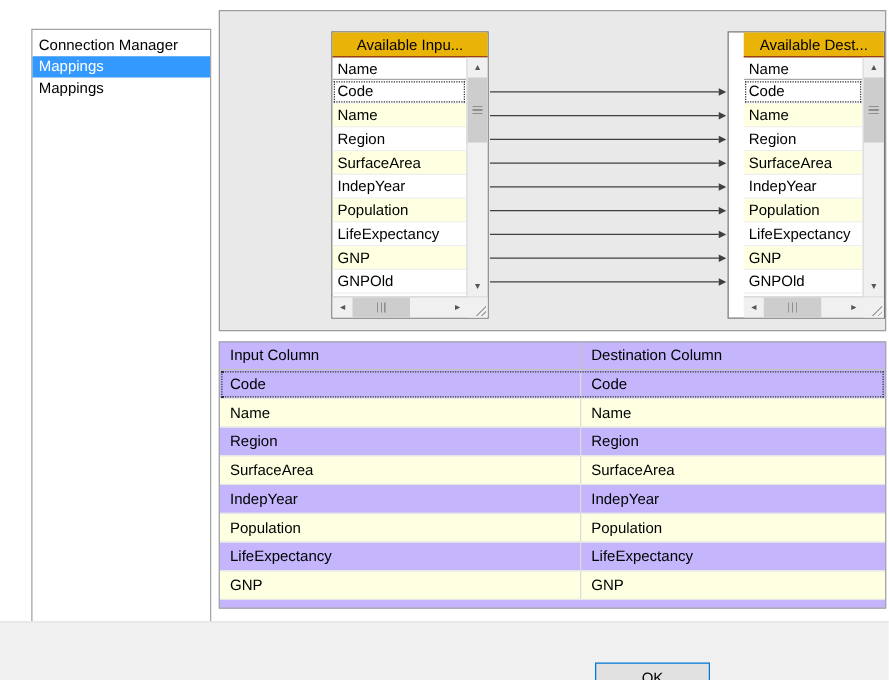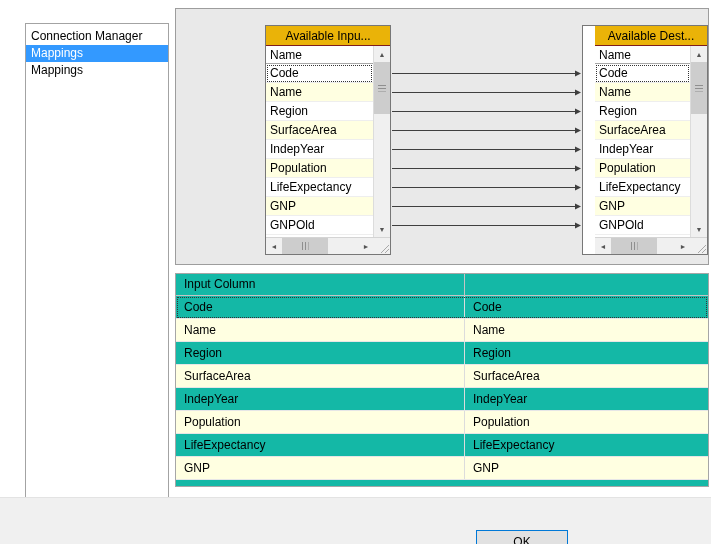--- a/index.html
+++ b/index.html
@@ -71,21 +71,21 @@
   .corner { width: 16px; background: #f0f0f0; position: relative; }
   .corner::after {
     content: ""; position: absolute; right: 1px; bottom: 1px; width: 10px; height: 10px;
     background: repeating-linear-gradient(135deg, transparent 0 2px, #a8a8a8 2px 3px);
     clip-path: polygon(100% 0, 100% 100%, 0 100%);
   }
 
   
   .map-table {
     position: absolute; left: 175px; top: 273px; width: 534px; height: 214px;
-    background: #14b8a6; border: 1px solid #a6a6a6;
+    background: #c4b5fd; border: 1px solid #a6a6a6;
   }
   .thead { display: flex; height: 22px; border-bottom: 1px solid #c4c4c4; }
   .hcell { line-height: 21px; padding-left: 8px; white-space: nowrap; overflow: hidden; }
   .hcell.c1 { width: 289px; border-right: 1px solid #c4c4c4; }
   .hcell.c2 { flex: 1; }
   .trow { display: flex; height: 23px; border-bottom: 1px solid #e6e6e6; }
   .trow.alt { background: #ffffe1; }
   .trow.focused { outline: 1px dotted #333; outline-offset: -2px; }
   .tcell { line-height: 22px; padding-left: 8px; white-space: nowrap; overflow: hidden; cursor: default; }
   .tcell.c1 { width: 289px; border-right: 1px solid #dcdcdc; }
@@ -198,20 +198,21 @@
       <div class="hfill"></div>
       <div class="sbtn-h">►</div>
       <div class="corner"></div>
     </div>
   </div>
 </div>
 
 <div class="map-table">
   <div class="thead">
     <div class="hcell c1">Input Column</div>
+    <div class="hcell c2">Destination Column</div>
   </div>
   <div id="table-rows">
       <div class="trow focused">
         <div class="tcell c1">Code</div>
         <div class="tcell c2">Code</div>
       </div>
       <div class="trow alt">
         <div class="tcell c1">Name</div>
         <div class="tcell c2">Name</div>
       </div>

